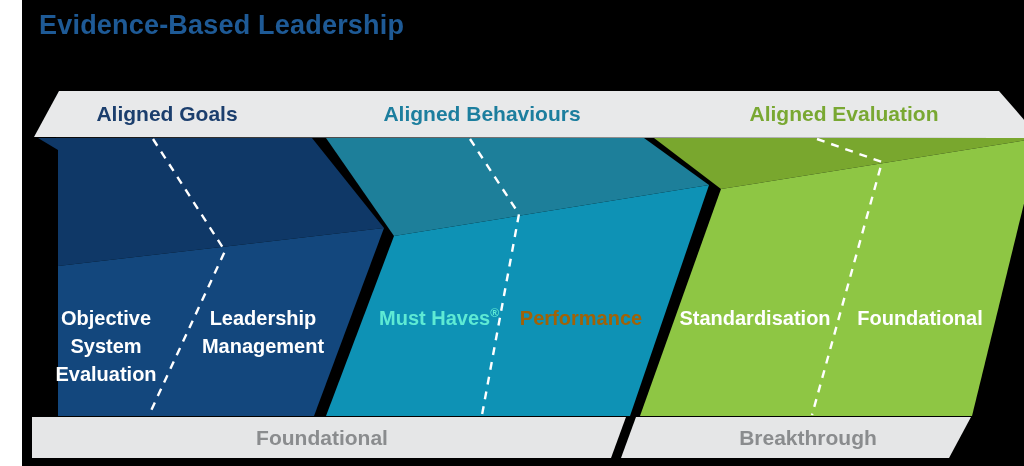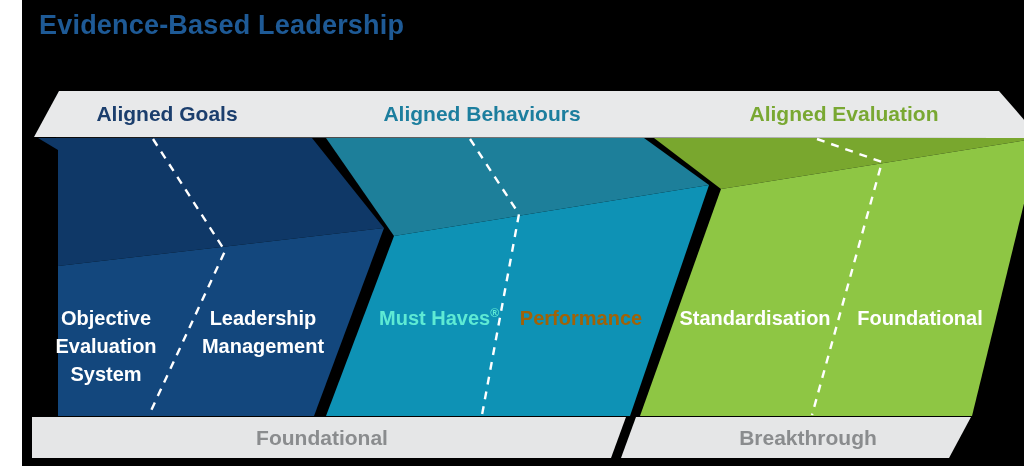--- a/index.html
+++ b/index.html
@@ -85,22 +85,22 @@
   </svg>
 
   <div id="main-title" style="color: rgb(30, 90, 150);">Evidence-Based Leadership</div>
 
   <div class="txt band-header" style="left: 145px; color: rgb(27, 62, 109);">Aligned Goals</div>
   <div class="txt band-header" style="left: 460px; color: rgb(28, 126, 158);">Aligned Behaviours</div>
   <div class="txt band-header" style="left: 822px; color: rgb(121, 168, 50);">Aligned Evaluation</div>
 
   <div class="txt cell" style="left: 84px; color: rgb(255, 255, 255);">
     <div>Objective</div>
+    <div>System</div>
     <div>Evaluation</div>
-    <div>System</div>
   </div>
 
   <div class="txt cell" style="left: 241px; color: rgb(255, 255, 255);">
     <div>Leadership</div>
     <div>Management</div>
   </div>
 
   <div class="txt cell" style="left: 417px; color: #5eead4;">
     <div><span>Must Haves</span><sup>®</sup></div>
   </div>

